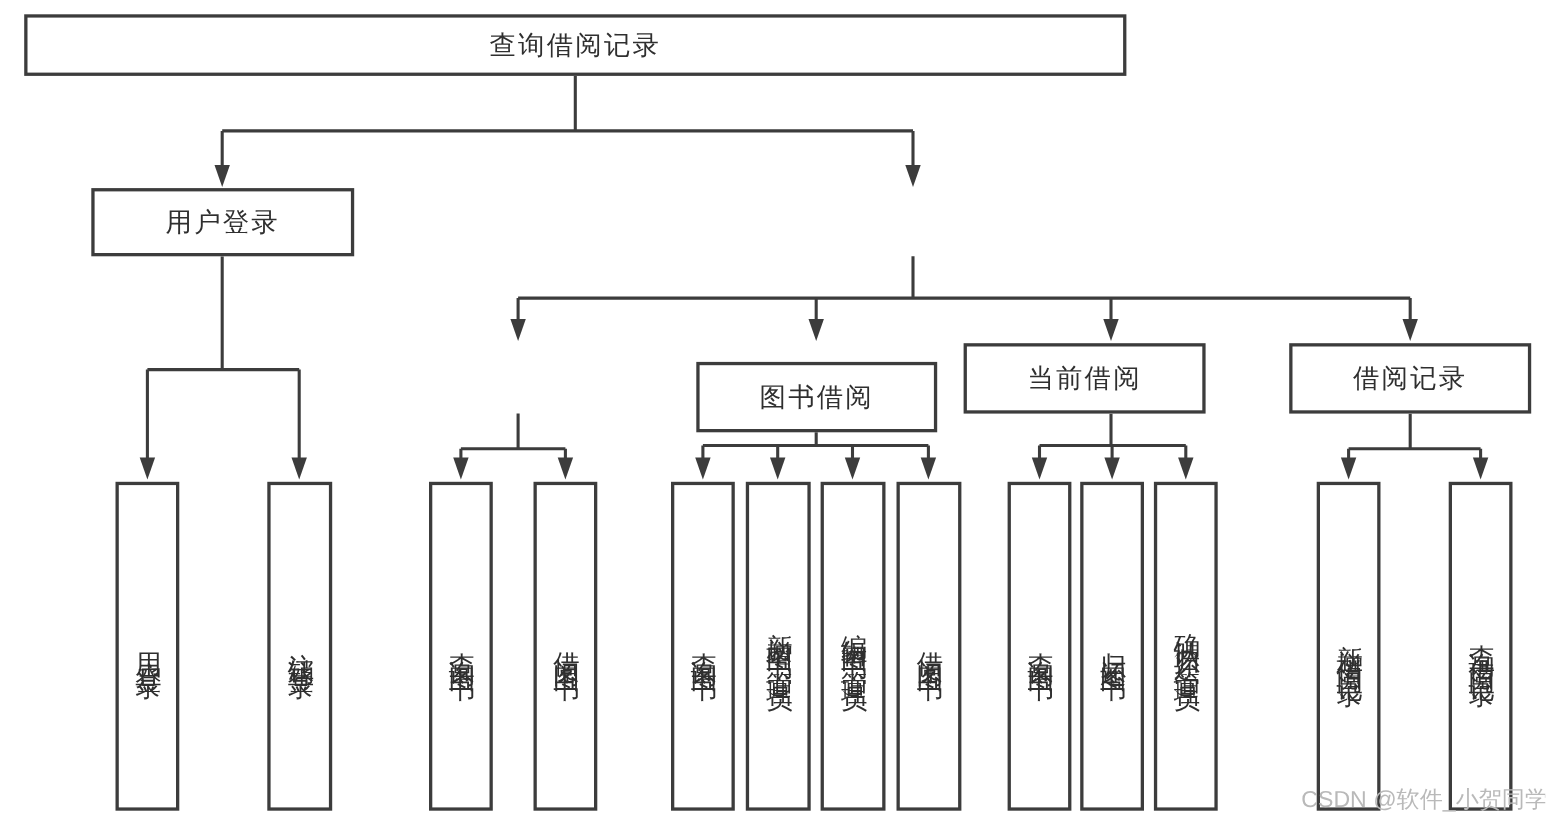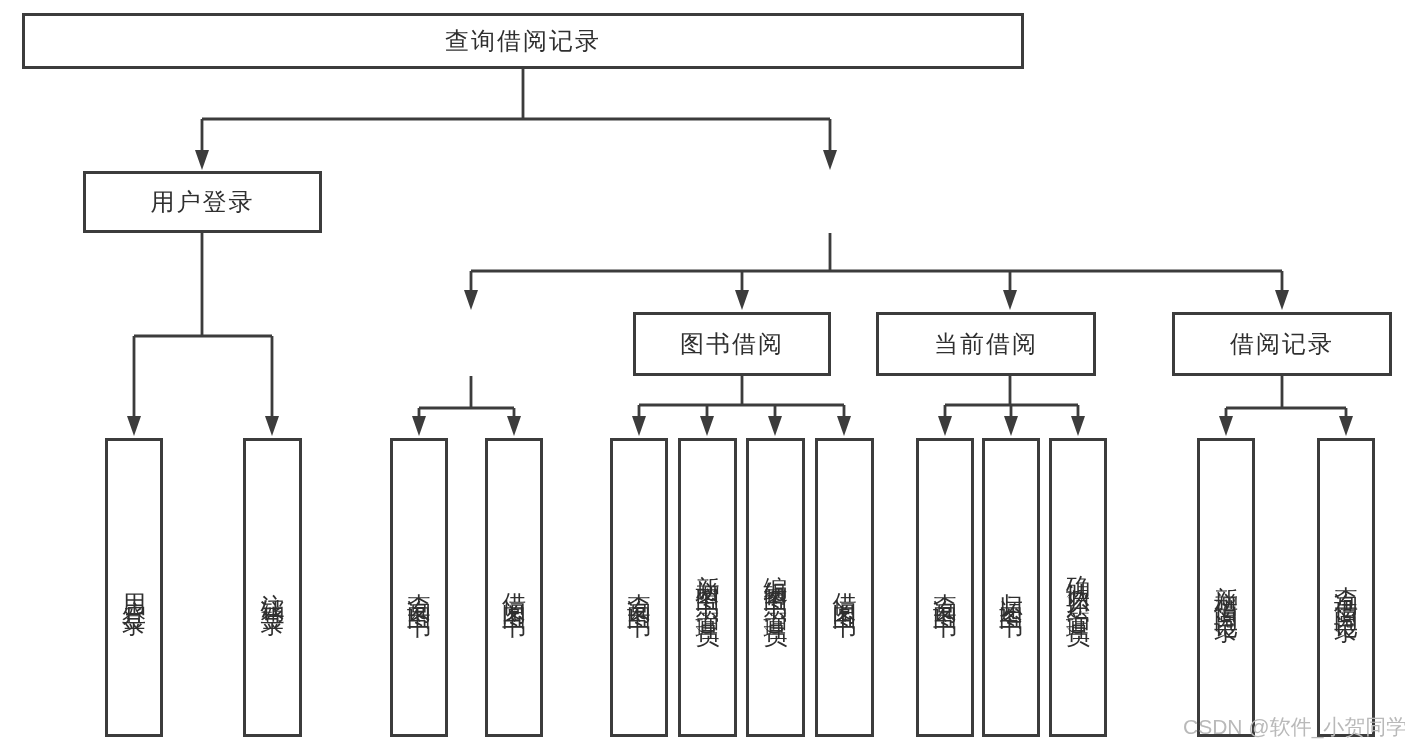--- a/index.html
+++ b/index.html
@@ -101,21 +101,21 @@
   </svg>
 
   <div class="node" style="left:22px;top:13px;width:1002px;height:56px">
     <span class="h-label">查询借阅记录</span>
   </div>
 
   <div class="node" style="left:83px;top:171px;width:239px;height:62px">
     <span class="h-label">用户登录</span>
   </div>
 
-  <div class="node" style="left:633px;top:312px;width:198px;height:64px">
+  <div class="node" style="left:633px;top:329px;width:219px;height:64px">
     <span class="h-label">图书借阅</span>
   </div>
   <div class="node" style="left:876px;top:312px;width:220px;height:64px">
     <span class="h-label">当前借阅</span>
   </div>
   <div class="node" style="left:1172px;top:312px;width:220px;height:64px">
     <span class="h-label">借阅记录</span>
   </div>
 
   <div class="node" style="left:105px;top:438px;width:58px;height:299px">

